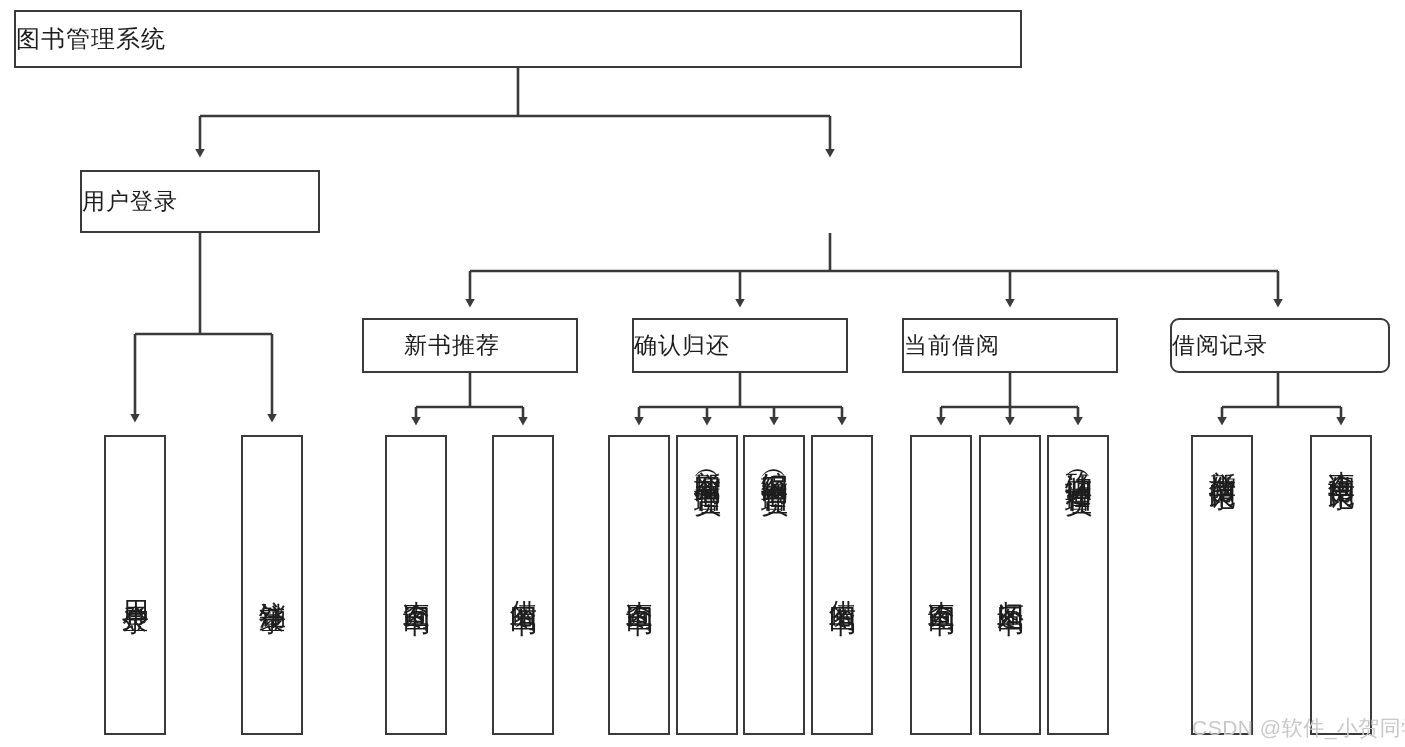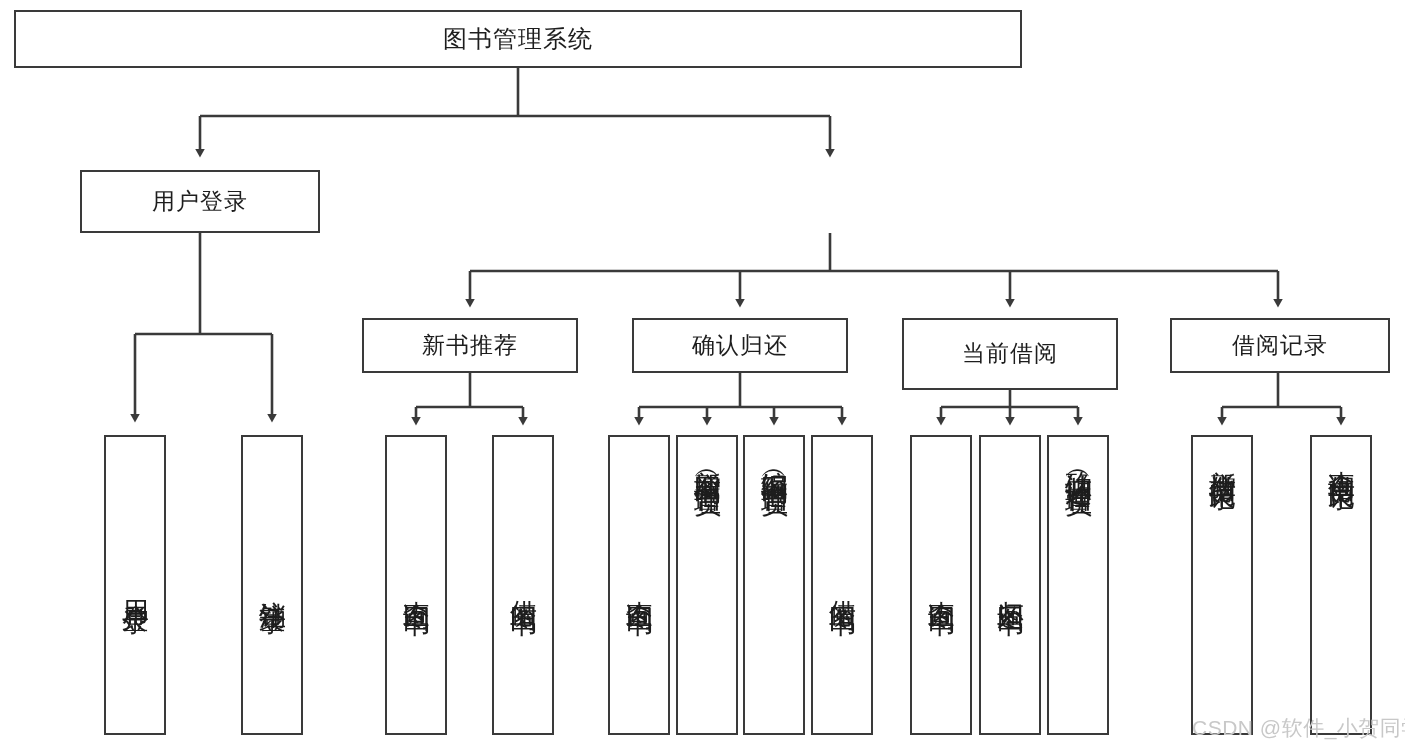--- a/index.html
+++ b/index.html
@@ -26,21 +26,20 @@
     height: 747px;
     pointer-events: none;
   }
   .node {
     position: absolute;
     box-sizing: border-box;
     background: #ffffff;
     border: 2px solid #3a3a3a;
     display: flex;
     align-items: center;
-    justify-content: center;
     color: #1d1d1d;
     z-index: 2;
   }
   .node .node-label {
     display: block;
     text-align: center;
     line-height: 1.18;
   }
   
   .node.horiz .node-label {
@@ -140,33 +139,33 @@
 
   <div class="node root horiz" style="left:14px; top:10px; width:1008px; height:58px;">
     <span class="node-label">图书管理系统</span>
   </div>
 
   <div class="node horiz" style="left:80px; top:170px; width:240px; height:63px;">
     <span class="node-label">用户登录</span>
   </div>
 
 
-  <div class="node horiz" style="left:362px; top:318px; width:216px; height:55px;">
+  <div class="node horiz" style="left:362px; top:318px; width:216px; height:55px;padding-left:40px;">
     <span class="node-label">新书推荐</span>
   </div>
 
   <div class="node horiz" style="left:632px; top:318px; width:216px; height:55px;">
     <span class="node-label">确认归还</span>
   </div>
 
-  <div class="node horiz" style="left:902px; top:318px; width:216px; height:72px;">
+  <div class="node horiz" style="left:902px; top:318px; width:216px; height:55px;">
     <span class="node-label">当前借阅</span>
   </div>
 
-  <div class="node horiz" style="left:1170px; top:318px; width:220px; height:55px;">
+  <div class="node horiz" style="left:1170px; top:318px; width:220px; height:55px;border-radius:9px;">
     <span class="node-label">借阅记录</span>
   </div>
 
   <div class="node vert short" style="left:104px; top:435px; width:62px; height:300px;">
     <span class="node-label">用户登录</span>
   </div>
 
   <div class="node vert short" style="left:241px; top:435px; width:62px; height:300px;">
     <span class="node-label">注销登录</span>
   </div>

